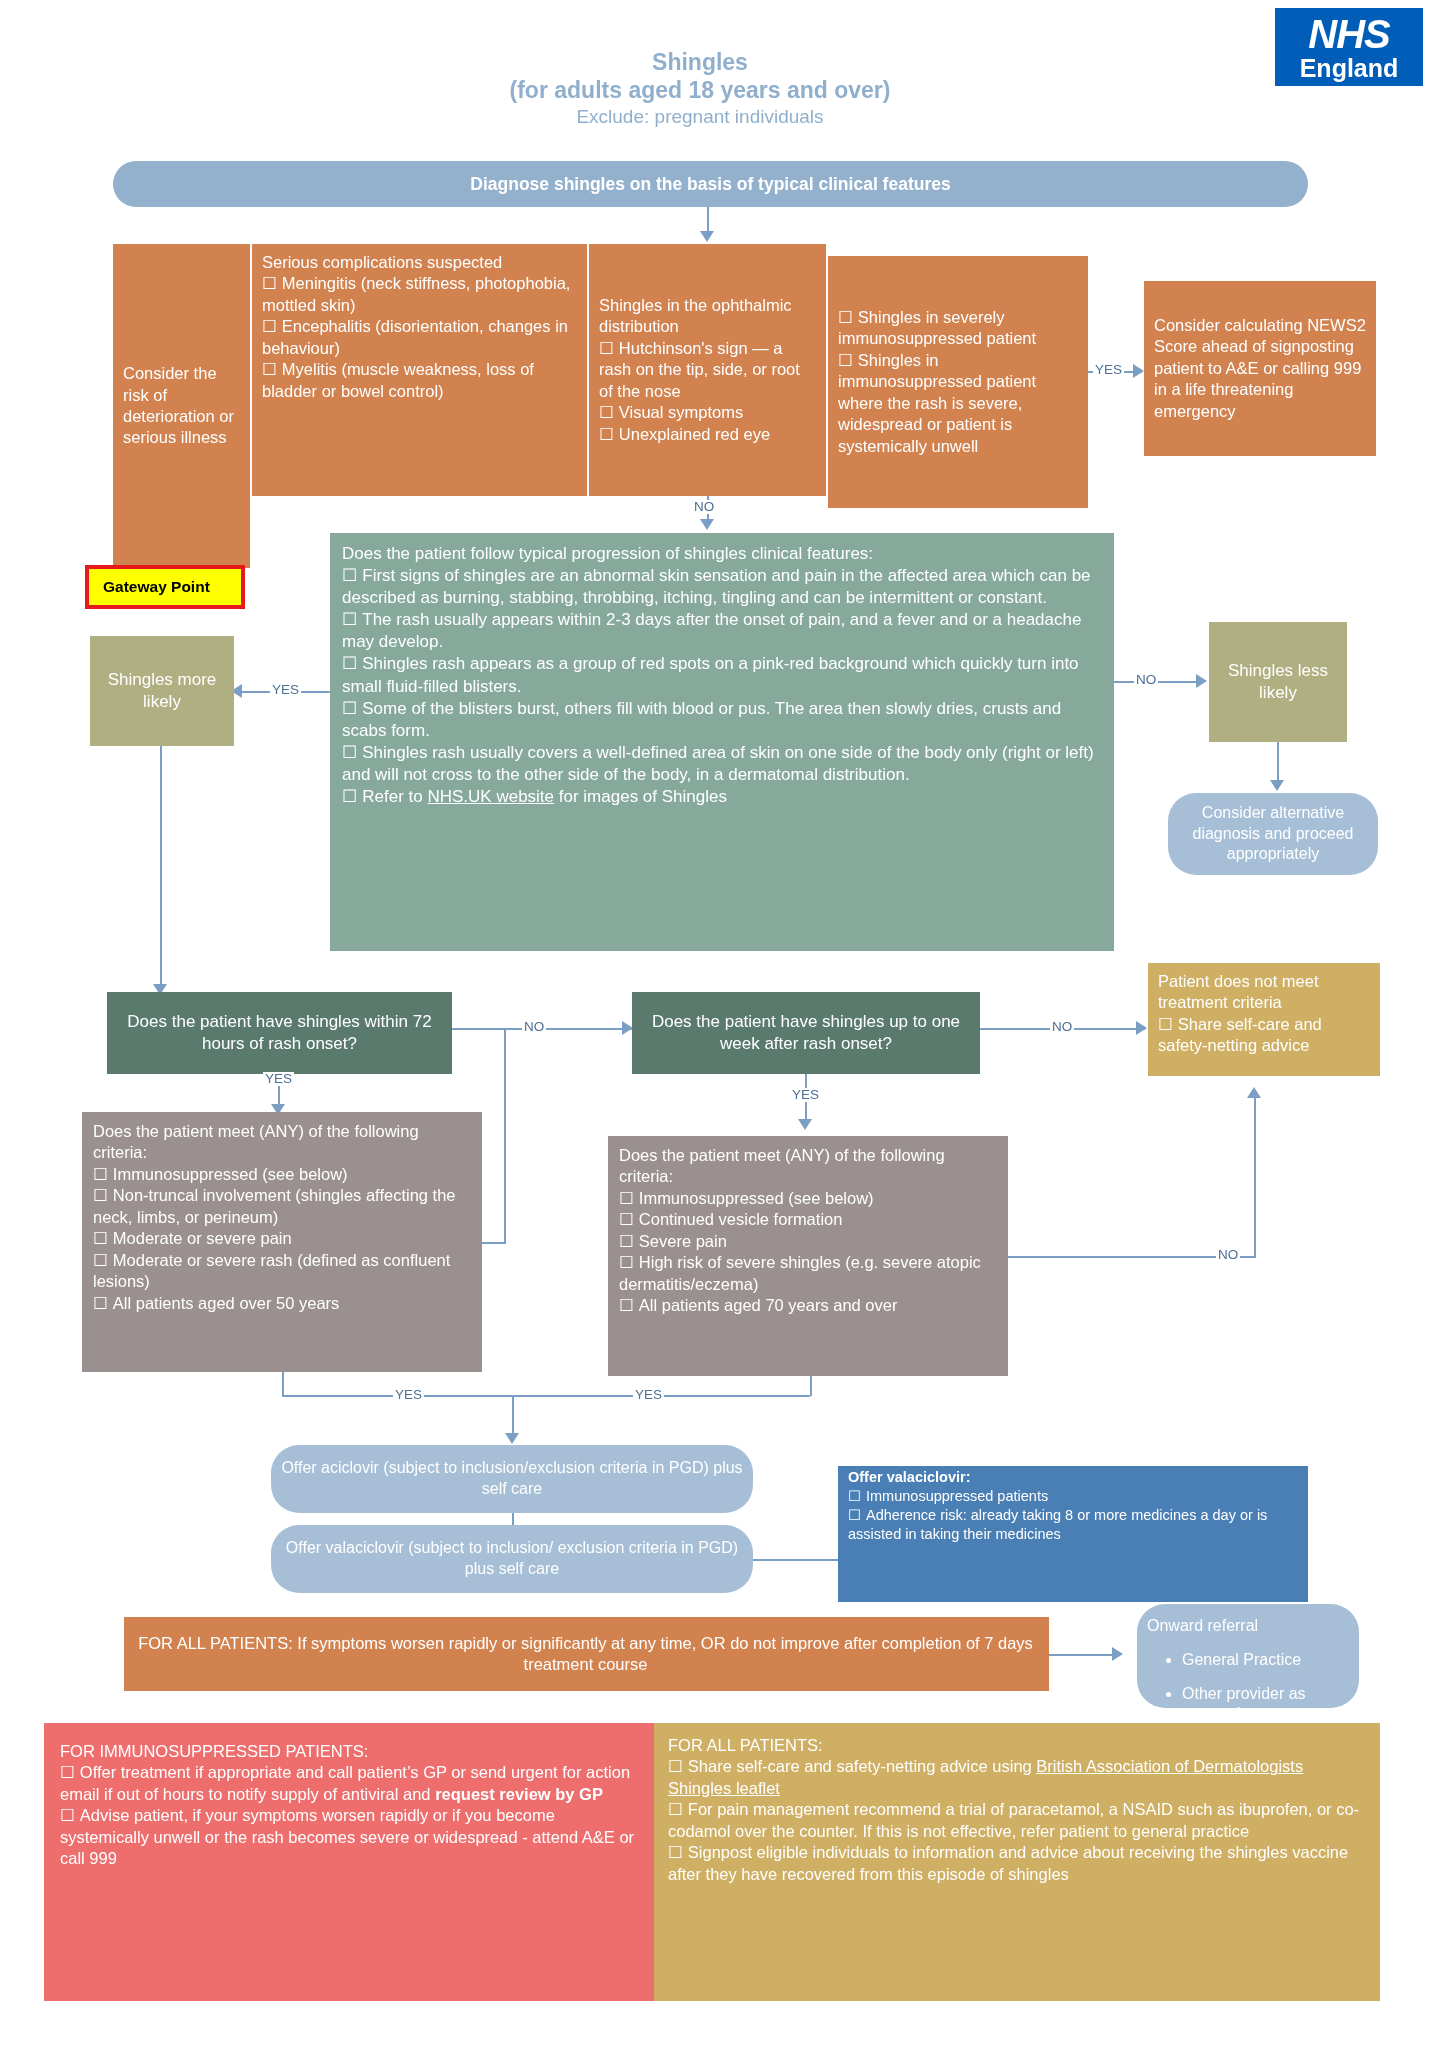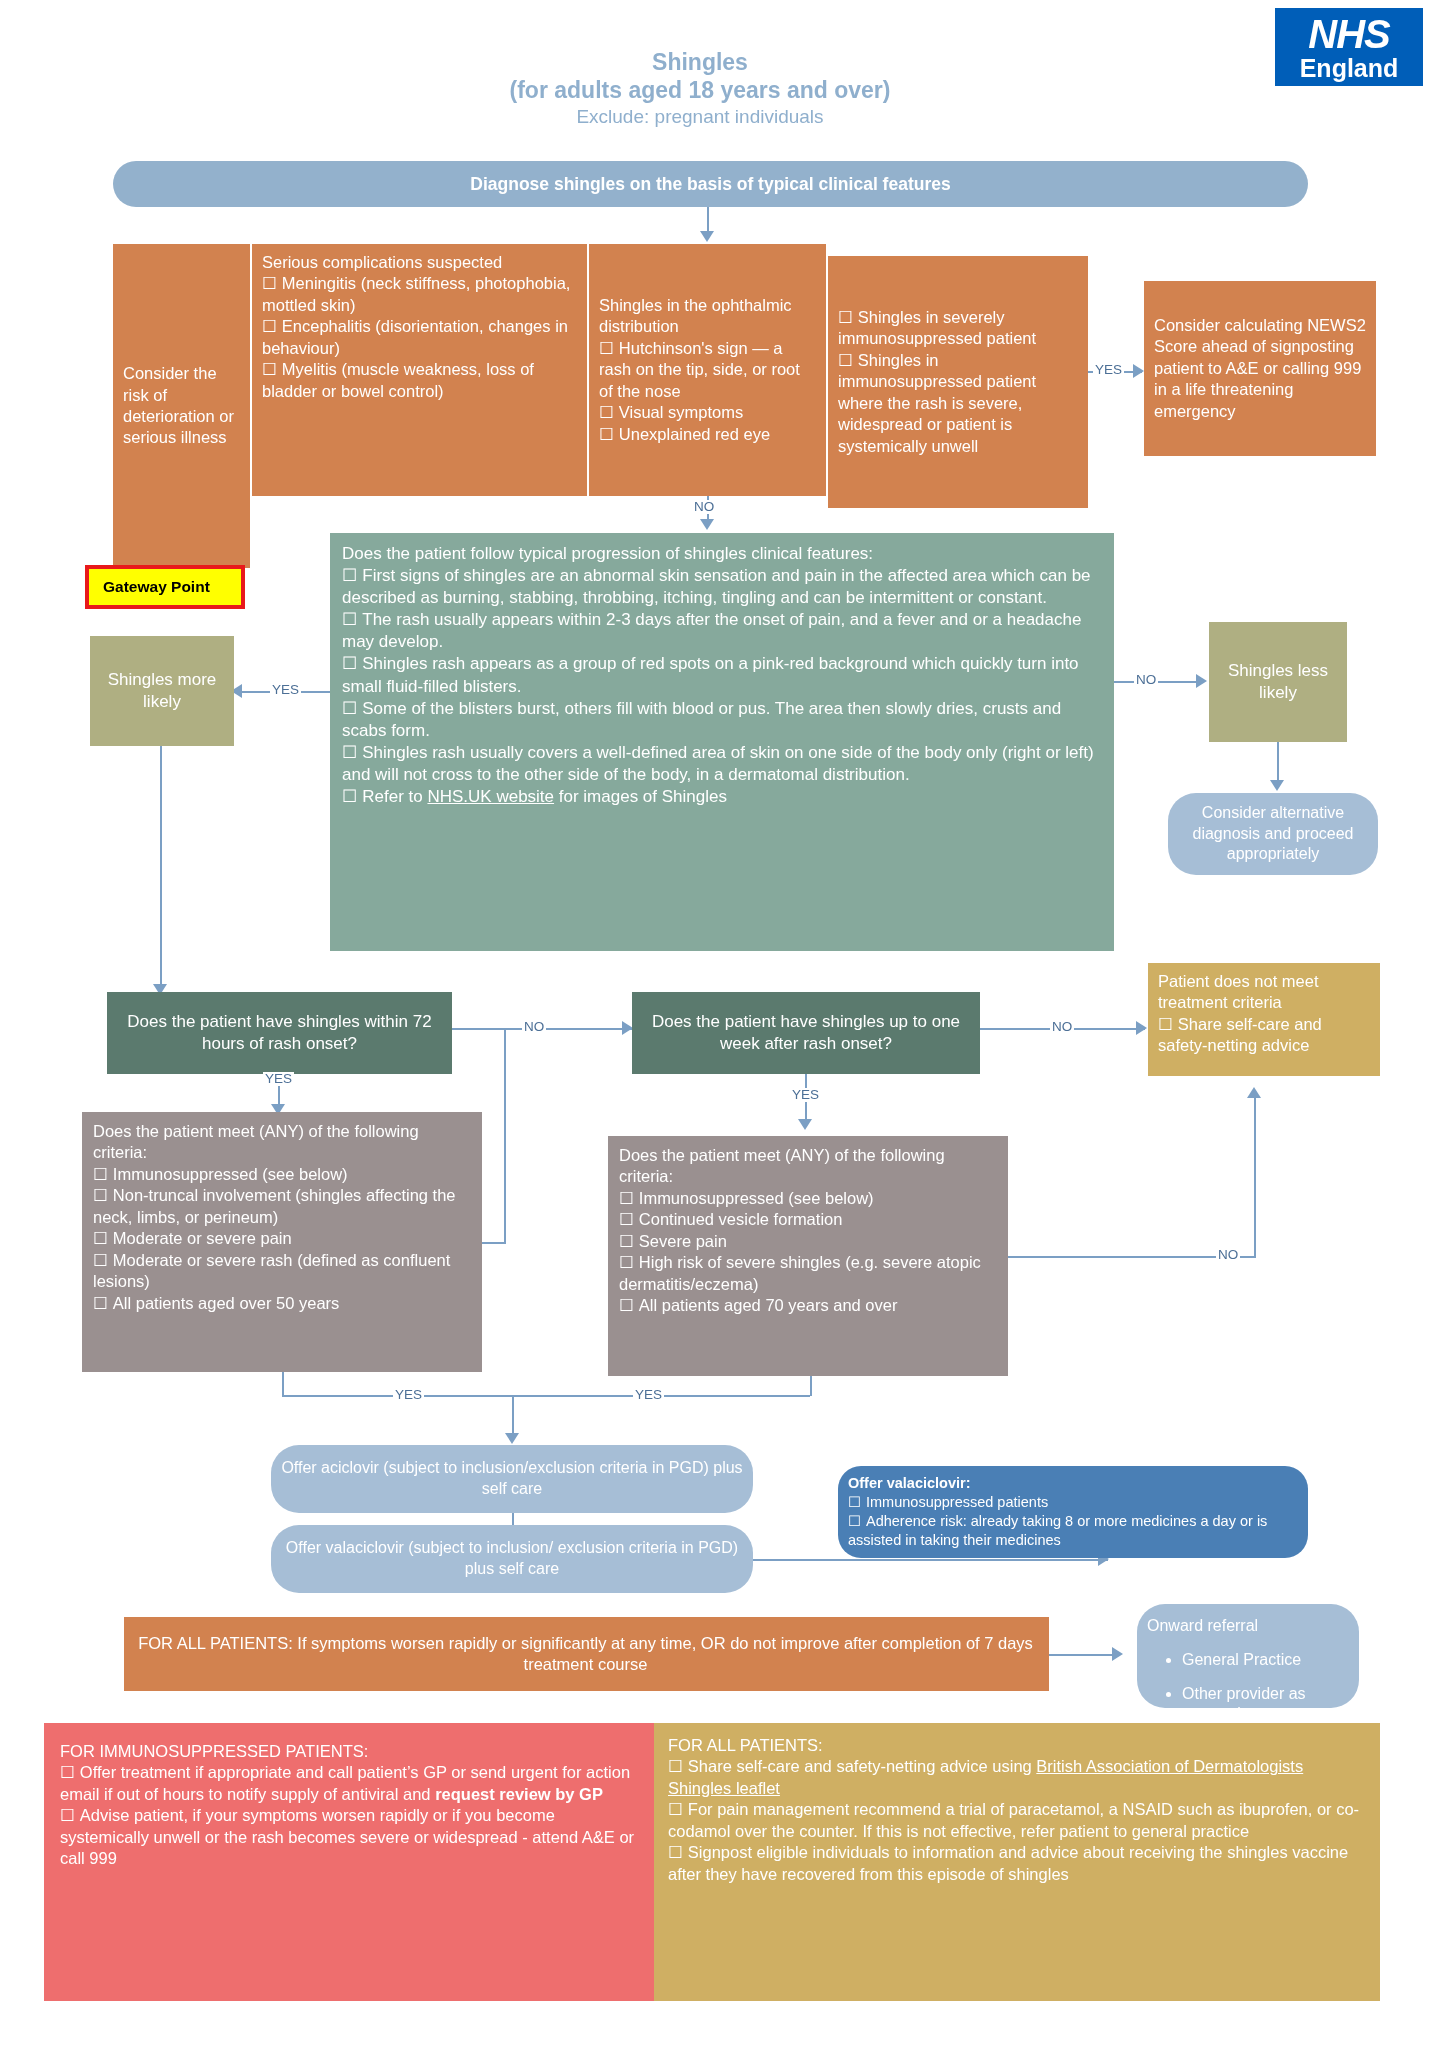--- a/index.html
+++ b/index.html
@@ -256,21 +256,21 @@
 <div class="abs line-v" style="left:512px; top:1532px; height:18px;"></div>
 <div class="abs arrow-d" style="left:505px; top:1548px;"></div>
 
 <div class="abs blue-soft box pill vctr ctr" style="left:271px; top:1528px; width:482px; height:68px; top:1525px;">
   <div>Offer valaciclovir (subject to inclusion/ exclusion criteria in PGD) plus self care</div>
 </div>
 
 <div class="abs line-h" style="left:753px; top:1559px; width:355px;"></div>
 <div class="abs arrow-r" style="left:1098px; top:1552px;"></div>
 
-<div class="abs blue-strong box" style="left:838px; top:1466px; width:470px; height:92px; padding:8px 10px;border-radius:23px;">
+<div class="abs blue-strong box" style="left:838px; top:1466px; width:470px; height:136px; padding:2px 10px;">
   <div class="b">Offer valaciclovir:</div>
   <div class="cb">Immunosuppressed patients</div>
   <div class="cb">Adherence risk: already taking 8 or more medicines a day or is assisted in taking their medicines</div>
 </div>
 
 <div class="abs orange box vctr ctr" style="left:124px; top:1617px; width:925px; height:74px;padding-left:8px;">
   <div>FOR ALL PATIENTS: If symptoms worsen rapidly or significantly at any time, OR do not improve after completion of 7 days treatment course</div>
 </div>
 
 <div class="abs line-h" style="left:1049px; top:1654px; width:70px;"></div>

